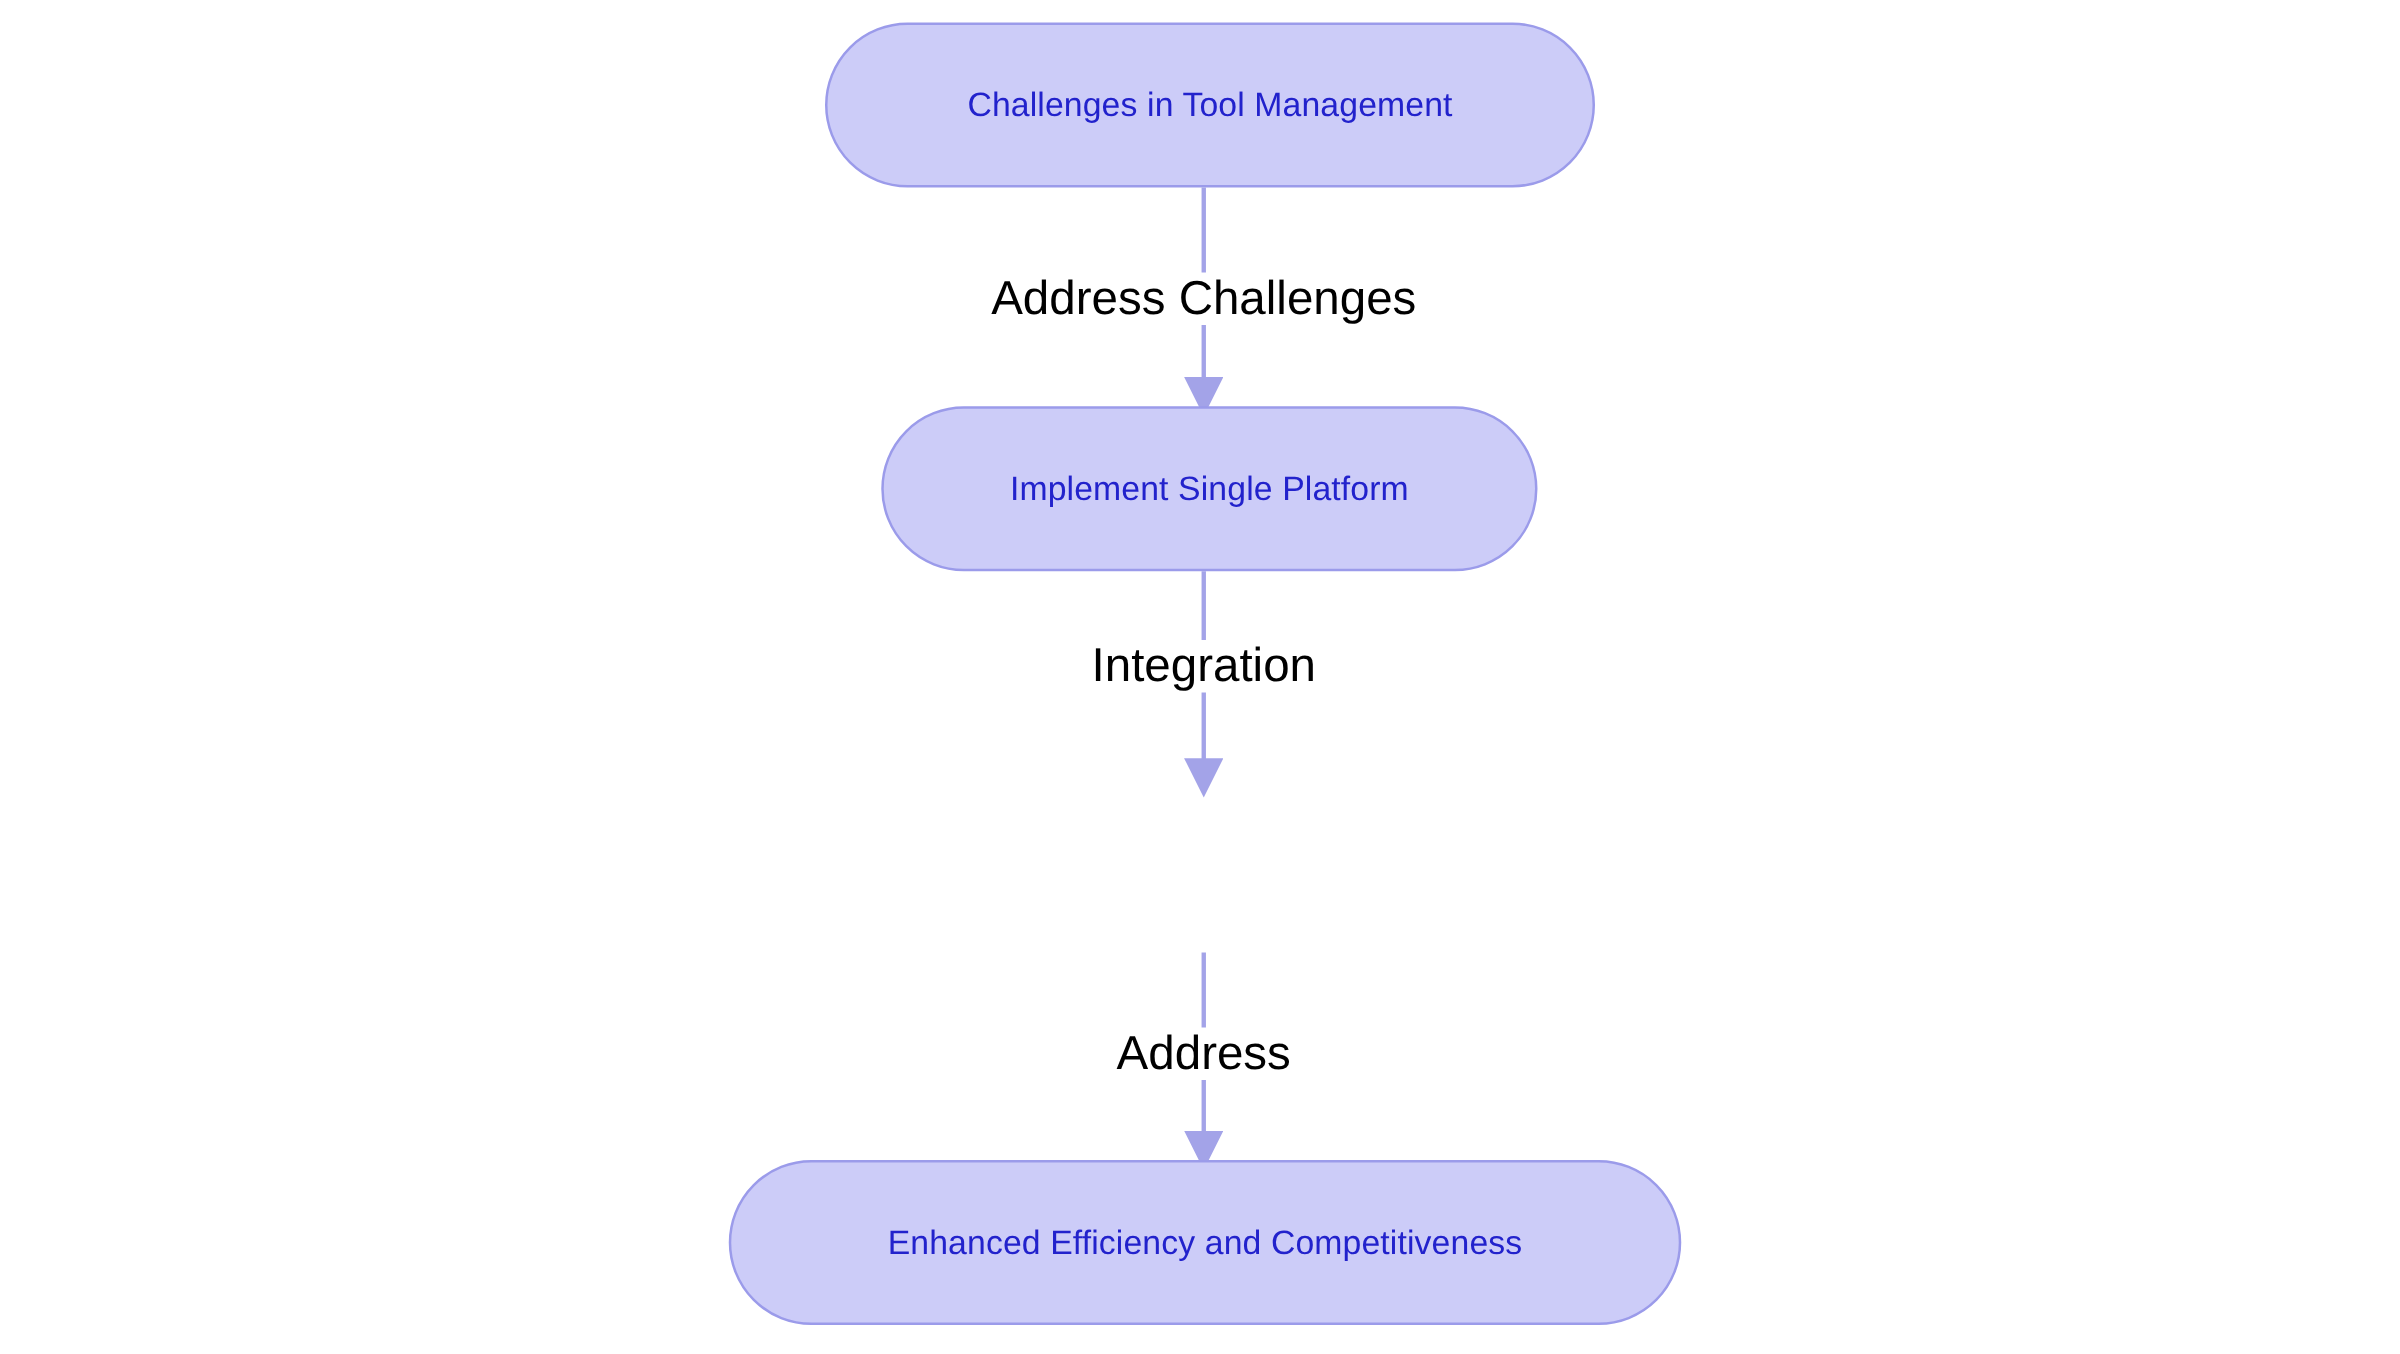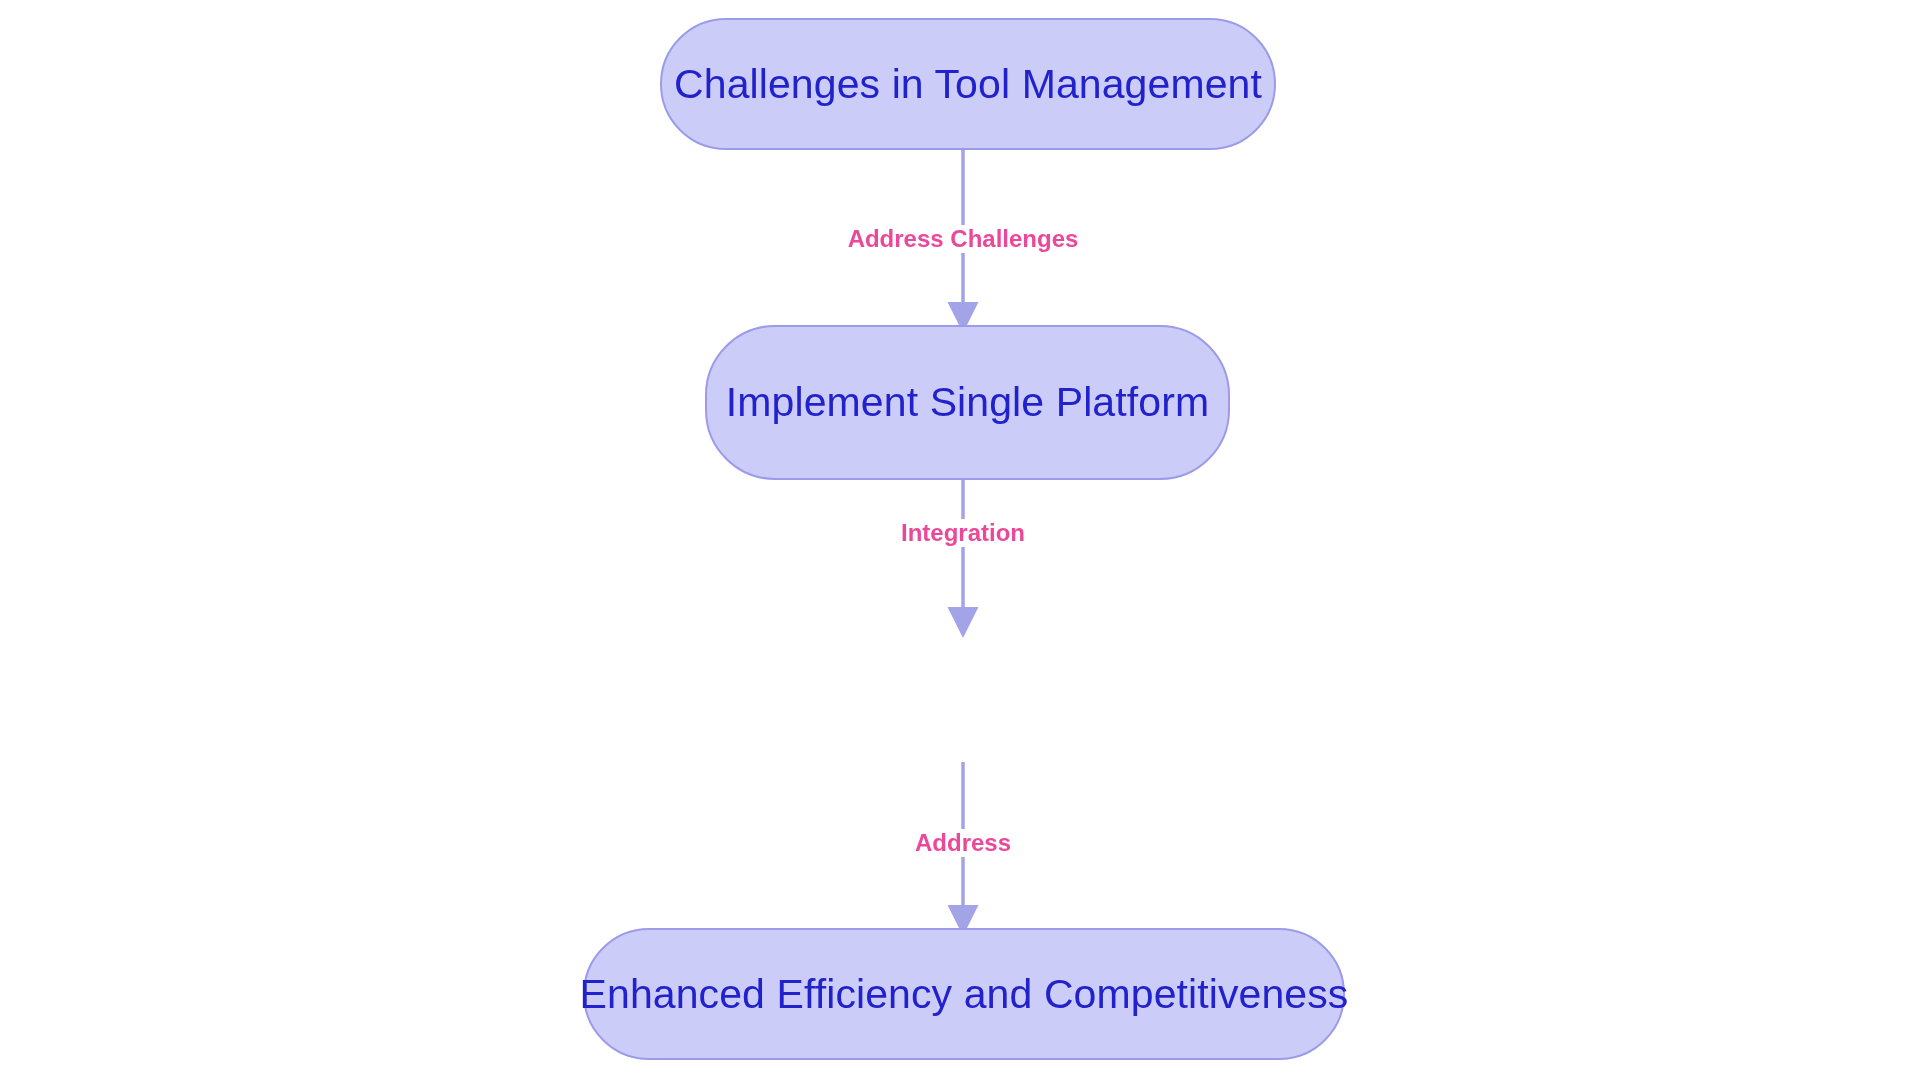--- a/index.html
+++ b/index.html
@@ -24,55 +24,54 @@
   .node {
     position: absolute;
     box-sizing: border-box;
     display: flex;
     align-items: center;
     justify-content: center;
     background: #ccccf8;
     border: 2px solid #9b9bea;
     border-radius: 70px;
     color: #2222cc;
-    font-size: 41px;
+    font-size: 27px;
     font-weight: 400;
     letter-spacing: 0.1px;
     white-space: nowrap;
     line-height: 1;
     z-index: 2;
   }
 
   #node-0 { left: 660px; top: 18px;  width: 616px; height: 132px; }
-  #node-1 { left: 705px; top: 325px; width: 525px; height: 155px; justify-content: center; }
+  #node-1 { left: 705px; top: 325px; width: 525px; height: 132px; justify-content: center; }
   #node-2 { left: 672px; top: 630px; width: 590px; height: 132px; }
   #node-3 { left: 583px; top: 928px; width: 762px; height: 132px; }
 
   
   .edge {
     position: absolute;
     left: 0;
     top: 0;
     width: 1920px;
     height: 1083px;
     z-index: 1;
     pointer-events: none;
   }
 
   .edge-label {
     position: absolute;
     transform: translate(-50%, -50%);
     background: #ffffff;
-    color: #ec4899;
-    font-size: 24px;
+    color: #000000;
+    font-size: 38px;
     line-height: 1;
     padding: 2px 8px;
     white-space: nowrap;
     z-index: 3;
-    font-weight: bold;
   }
   #edge-label-0 { left: 963px; top: 239px; }
   #edge-label-1 { left: 963px; top: 533px; }
   #edge-label-2 { left: 963px; top: 843px; }
 </style>
 </head>
 <body>
 
 <div id="flow-canvas">
 

